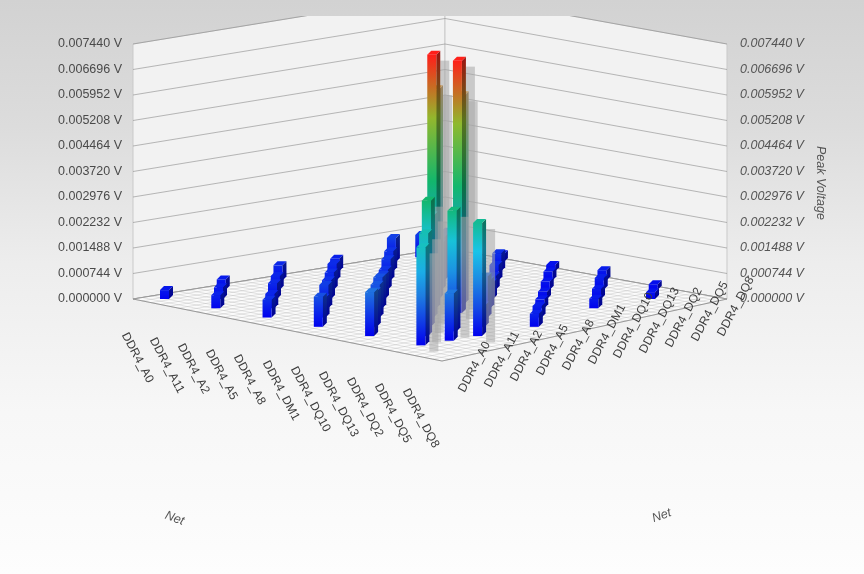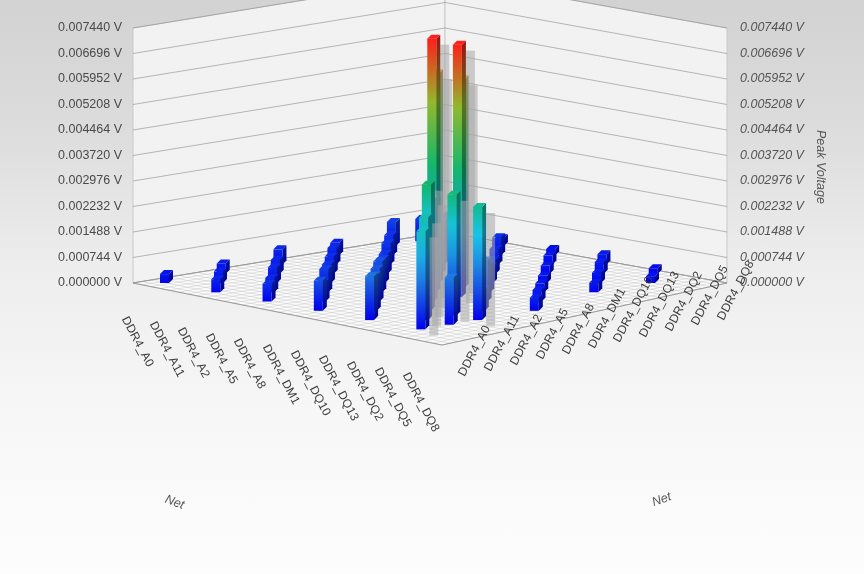--- a/index.html
+++ b/index.html
@@ -2,21 +2,21 @@
 <html><head>
 <meta charset="utf-8">
 <style>
   html,body{margin:0;padding:0;}
   body{
     width:864px;height:574px;overflow:hidden;
     font-family:"Liberation Sans",sans-serif;
     background:linear-gradient(180deg,#d2d2d2 0%,#dcdcdc 22%,#ededed 46%,#f7f7f7 72%,#fdfdfd 100%);
     position:relative;
   }
-  #chart-root{position:absolute;inset:0;}
+  #chart-root{position:absolute;inset:0;margin-top:16px;}
 
   
   .vaxis{position:absolute;font-size:12.5px;color:#4a4a4a;white-space:nowrap;}
   .vaxis.left{right:auto;text-align:right;}
   .vaxis.right{font-style:italic;color:#555;}
   .vtick{position:absolute;line-height:12px;}
 
   .axis-title{position:absolute;font-style:italic;font-size:12.5px;color:#555;white-space:nowrap;}
 
   

